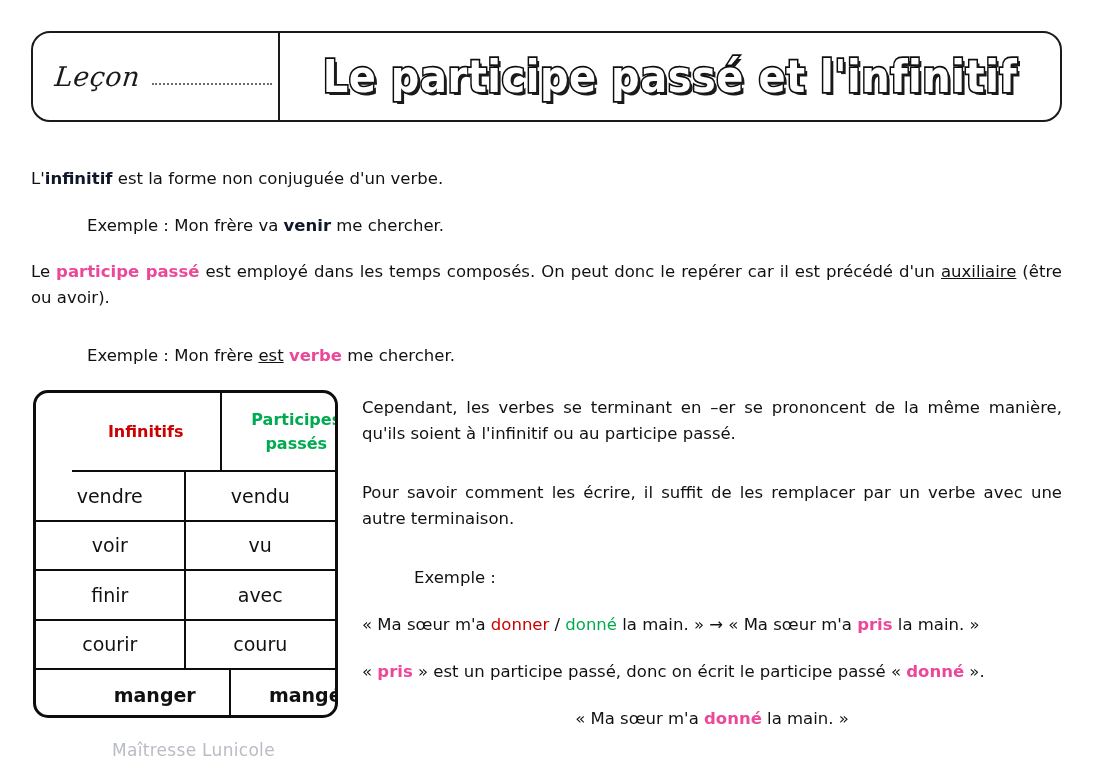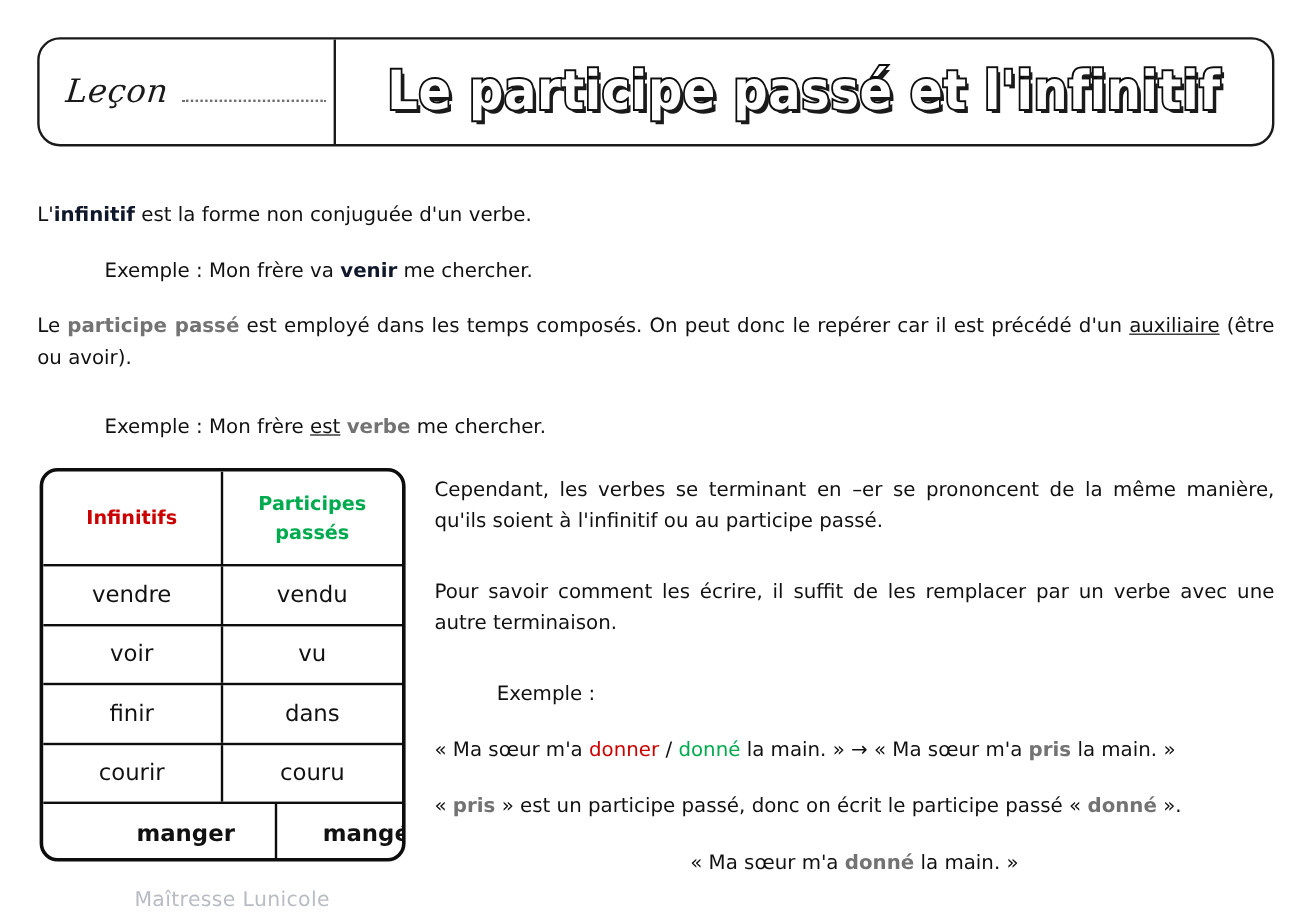--- a/index.html
+++ b/index.html
@@ -89,21 +89,21 @@
     line-height: 1.55;
     color: #111111;
   }
   .para {
     position: absolute;
     text-align: justify;
   }
   .para.nojust { text-align: left; }
 
   .red   { color: #0f172a; font-weight: bold; }
-  .green { color: #737373; font-weight: bold; }
+  .green { color: #ec4899; font-weight: bold; }
   .red-plain   { color: #cc0000; }
   .green-plain { color: #00ab4f; }
   .ul { text-decoration: underline; }
 
   .indent { padding-left: 56px; }
 
   
   .verb-table {
     position: absolute;
     left: 33px;
@@ -116,21 +116,21 @@
     background: #ffffff;
     overflow: hidden;
   }
   .vt-row {
     display: flex;
     width: 100%;
     box-sizing: border-box;
     border-bottom: 2.5px solid #0d0d0d;
   }
   .vt-row:last-child { border-bottom: none; margin-left: 45px; }
-  .vt-row.head { height: 79px; }
+  .vt-row.head { height: 79px; margin-left: 36px; }
   .vt-row.data { height: 49.6px; }
 
   .vt-cell {
     flex: 1 1 50%;
     display: flex;
     align-items: center;
     justify-content: center;
     text-align: center;
     box-sizing: border-box;
     font-size: 19px;
@@ -206,21 +206,21 @@
       <div class="vt-cell">vendu</div>
     </div>
 
     <div class="vt-row data">
       <div class="vt-cell left">voir</div>
       <div class="vt-cell">vu</div>
     </div>
 
     <div class="vt-row data">
       <div class="vt-cell left">finir</div>
-      <div class="vt-cell">dans</div>
+      <div class="vt-cell">avec</div>
     </div>
 
     <div class="vt-row data">
       <div class="vt-cell left">courir</div>
       <div class="vt-cell">couru</div>
     </div>
 
     <div class="vt-row data">
       <div class="vt-cell left vt-bold">manger</div>
       <div class="vt-cell vt-bold">mangé</div>

